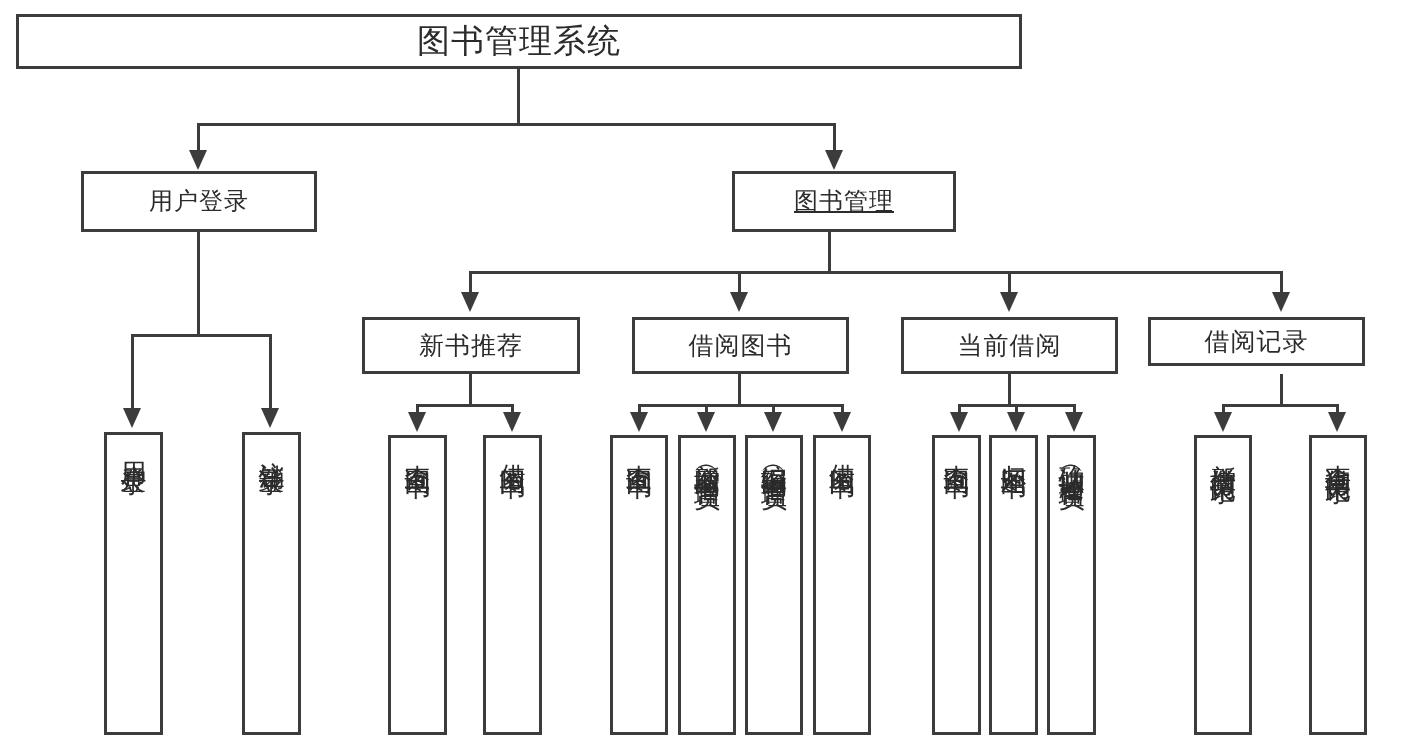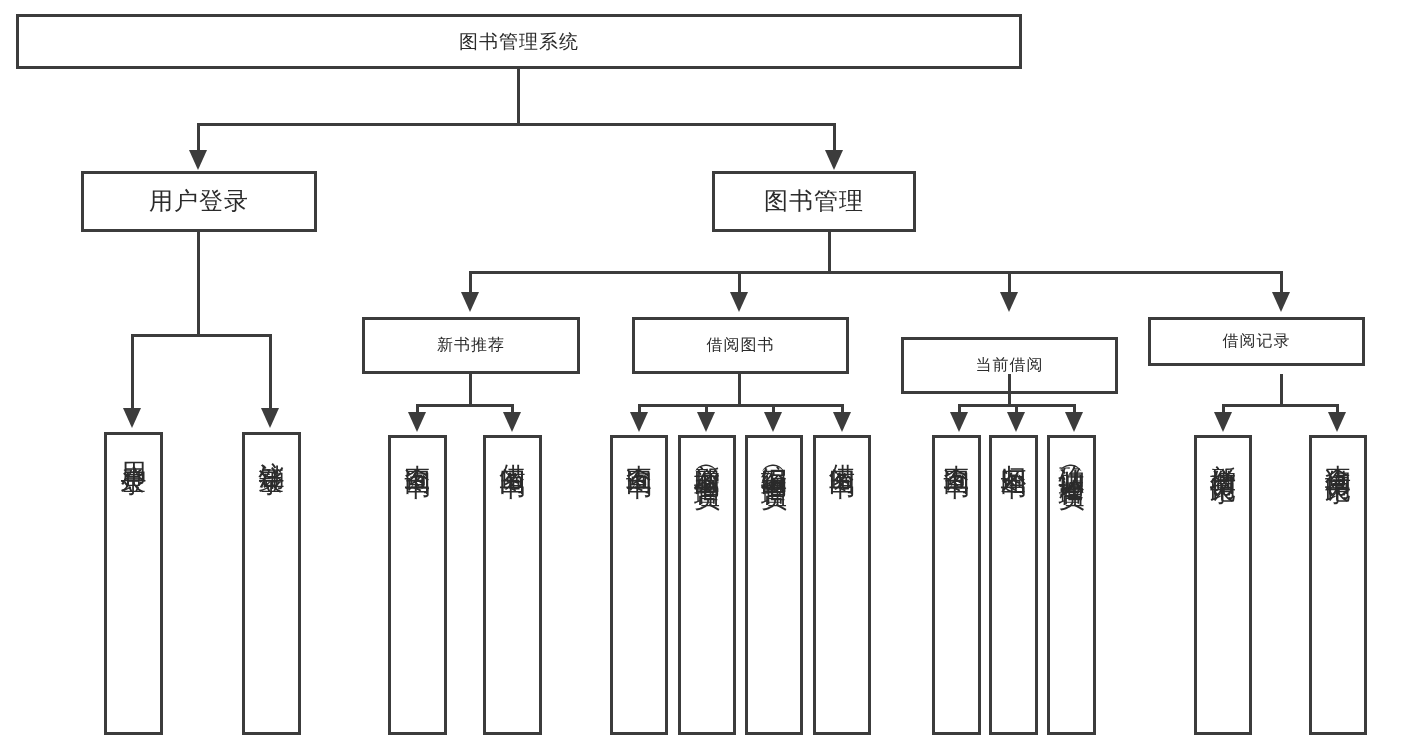--- a/index.html
+++ b/index.html
@@ -24,23 +24,23 @@
     align-items:center;
     justify-content:center;
     text-align:center;
   }
   .node .label{
     display:block;
     letter-spacing:1px;
     color:#2b2b2b;
     line-height:1.18;
   }
-  .node.root .label{font-size:19px;}
+  .node.root .label{font-size:33px;}
   .node.lvl2 .label{font-size:24px;}
-  .node.lvl3 .label{font-size:16px;}
+  .node.lvl3 .label{font-size:25px;}
 
   
   .node.leaf{
     align-items:flex-start;
     justify-content:center;
     padding-top:6px;
   }
   .node.leaf .label{
     writing-mode:vertical-rl;
     text-orientation:upright;
@@ -96,21 +96,21 @@
   <div class="vline" style="left:197px;top:123px;height:30px;"></div>
   <div class="arrow" style="left:189px;top:150px;"></div>
 
   <div class="vline" style="left:833px;top:123px;height:30px;"></div>
   <div class="arrow" style="left:825px;top:150px;"></div>
 
   <div class="node lvl2" style="left:81px;top:171px;width:236px;height:61px;">
     <span class="label">用户登录</span>
   </div>
 
-  <div class="node lvl2" style="left:712px;top:171px;width:204px;height:61px;">
+  <div class="node lvl2" style="left:732px;top:171px;width:224px;height:61px;text-decoration:underline;">
     <span class="label">图书管理</span>
   </div>
 
   <div class="vline" style="left:828px;top:232px;height:42px;"></div>
   <div class="hline" style="left:469px;top:271px;width:814px;"></div>
 
   <div class="vline" style="left:469px;top:271px;height:22px;"></div>
   <div class="arrow" style="left:461px;top:292px;"></div>
 
   <div class="vline" style="left:738px;top:271px;height:22px;"></div>
@@ -121,21 +121,21 @@
 
   <div class="vline" style="left:1280px;top:271px;height:22px;"></div>
   <div class="arrow" style="left:1272px;top:292px;"></div>
 
   <div class="node lvl3" style="left:362px;top:317px;width:218px;height:57px;">
     <span class="label">新书推荐</span>
   </div>
   <div class="node lvl3" style="left:632px;top:317px;width:217px;height:57px;">
     <span class="label">借阅图书</span>
   </div>
-  <div class="node lvl3" style="left:901px;top:317px;width:217px;height:57px;margin-top:20px;">
+  <div class="node lvl3" style="left:901px;top:317px;width:217px;height:57px;">
     <span class="label">当前借阅</span>
   </div>
   <div class="node lvl3" style="left:1148px;top:317px;width:217px;height:49px;">
     <span class="label">借阅记录</span>
   </div>
 
   <div class="vline" style="left:197px;top:232px;height:104px;"></div>
   <div class="hline" style="left:131px;top:334px;width:139px;"></div>
   <div class="vline" style="left:131px;top:334px;height:75px;"></div>
   <div class="arrow" style="left:123px;top:408px;"></div>

